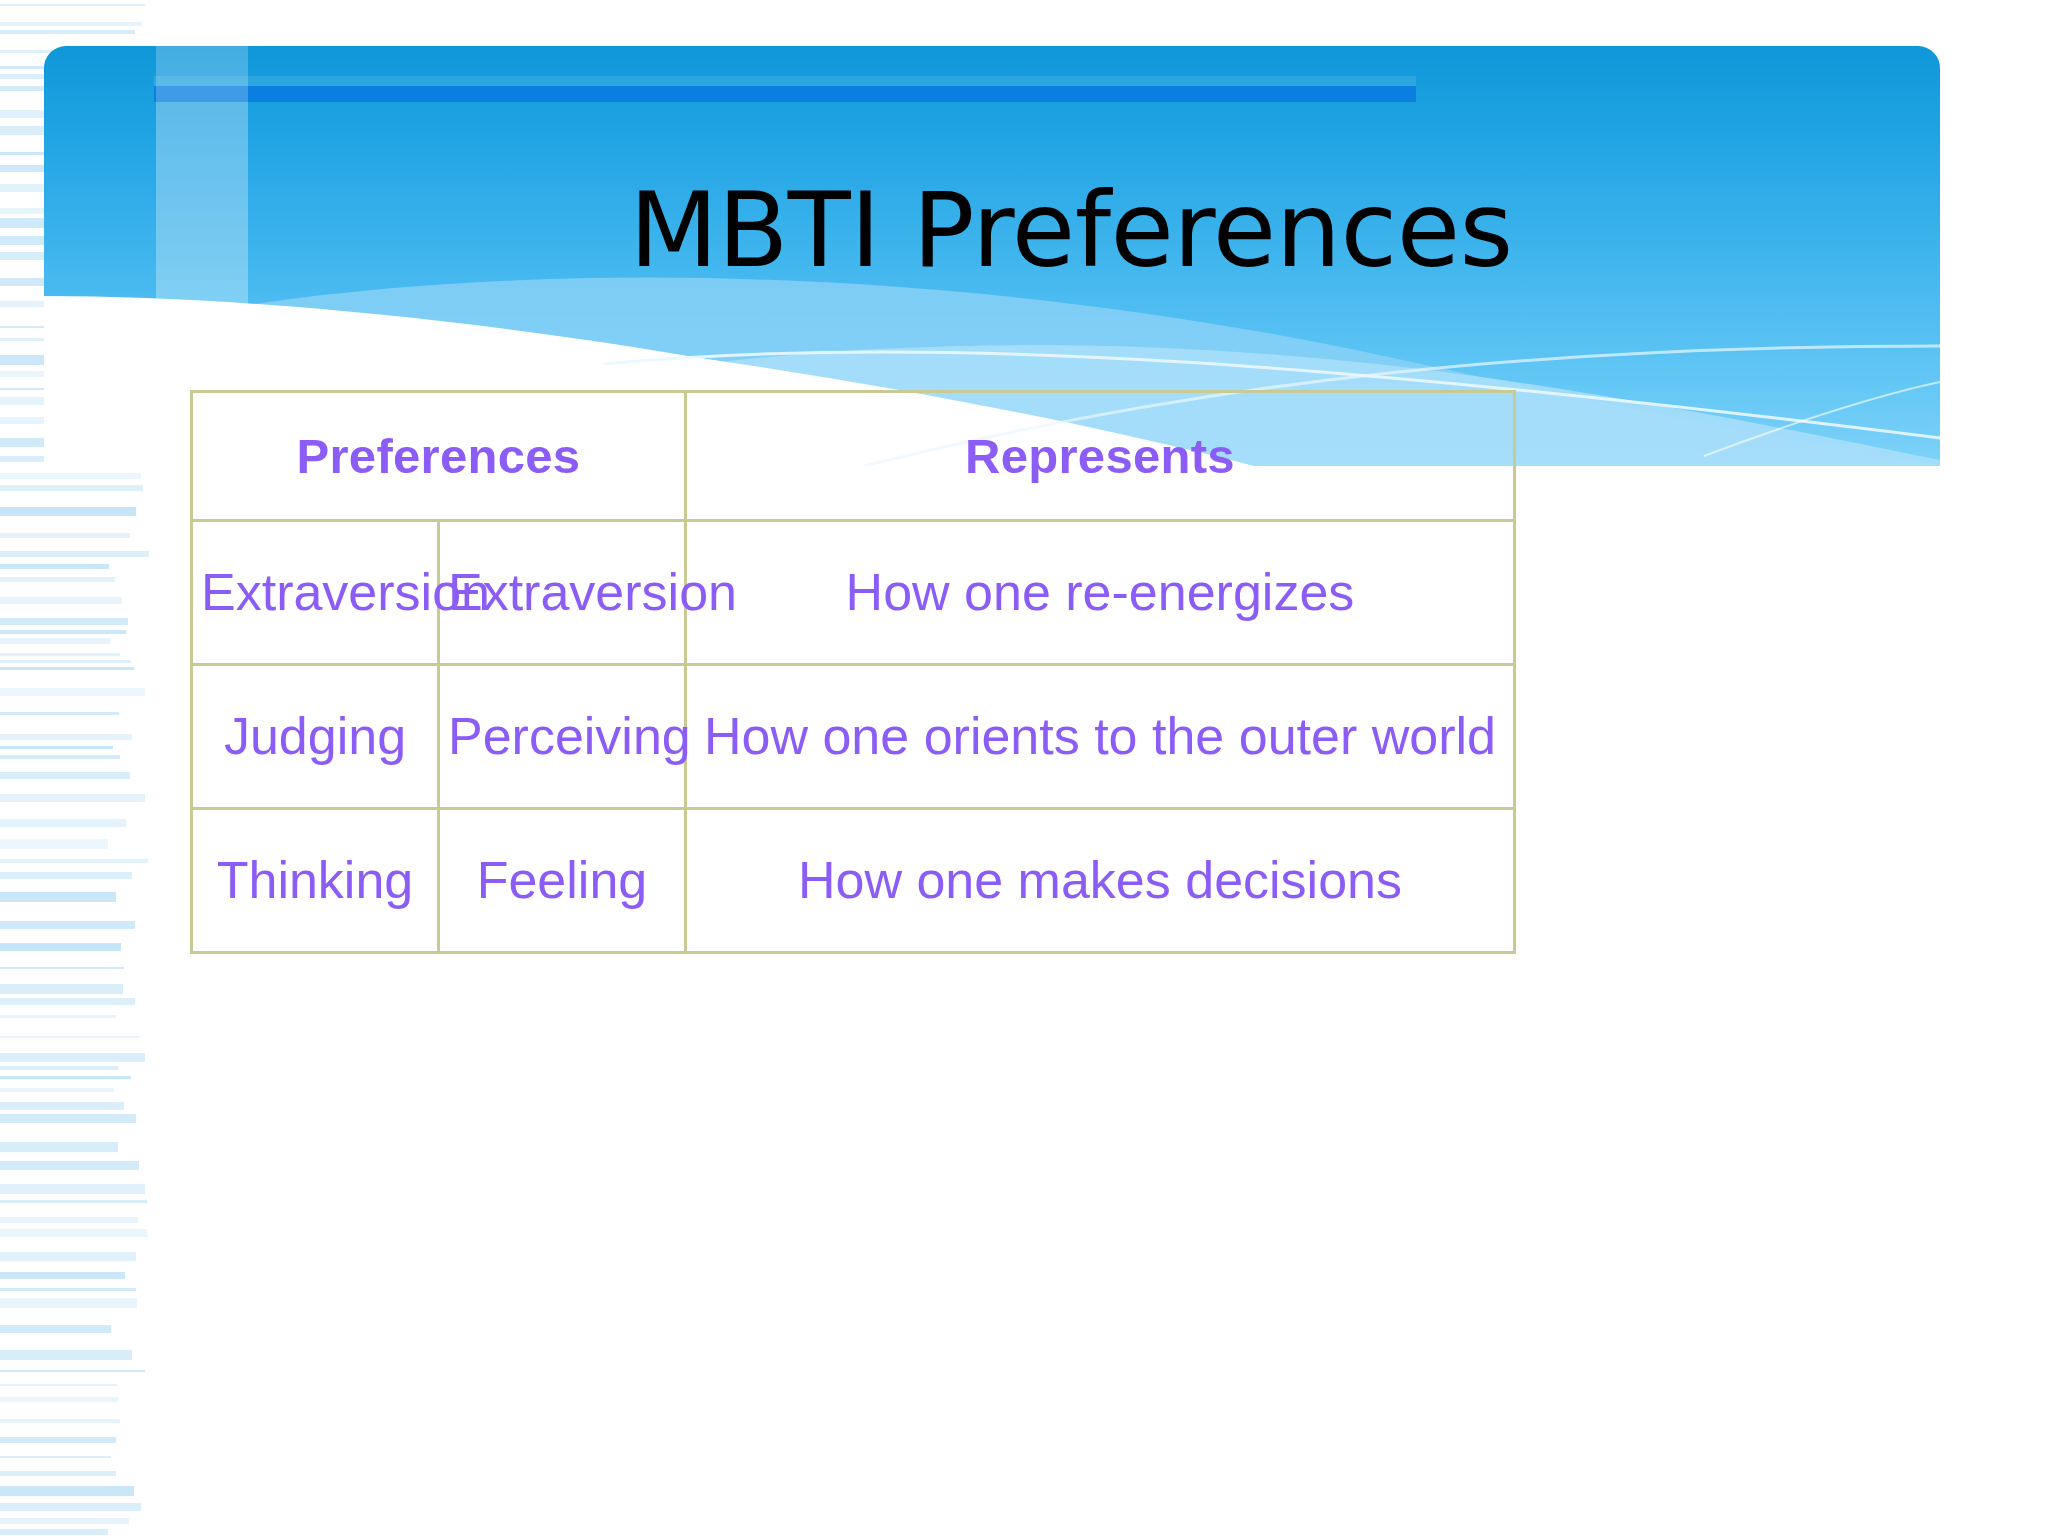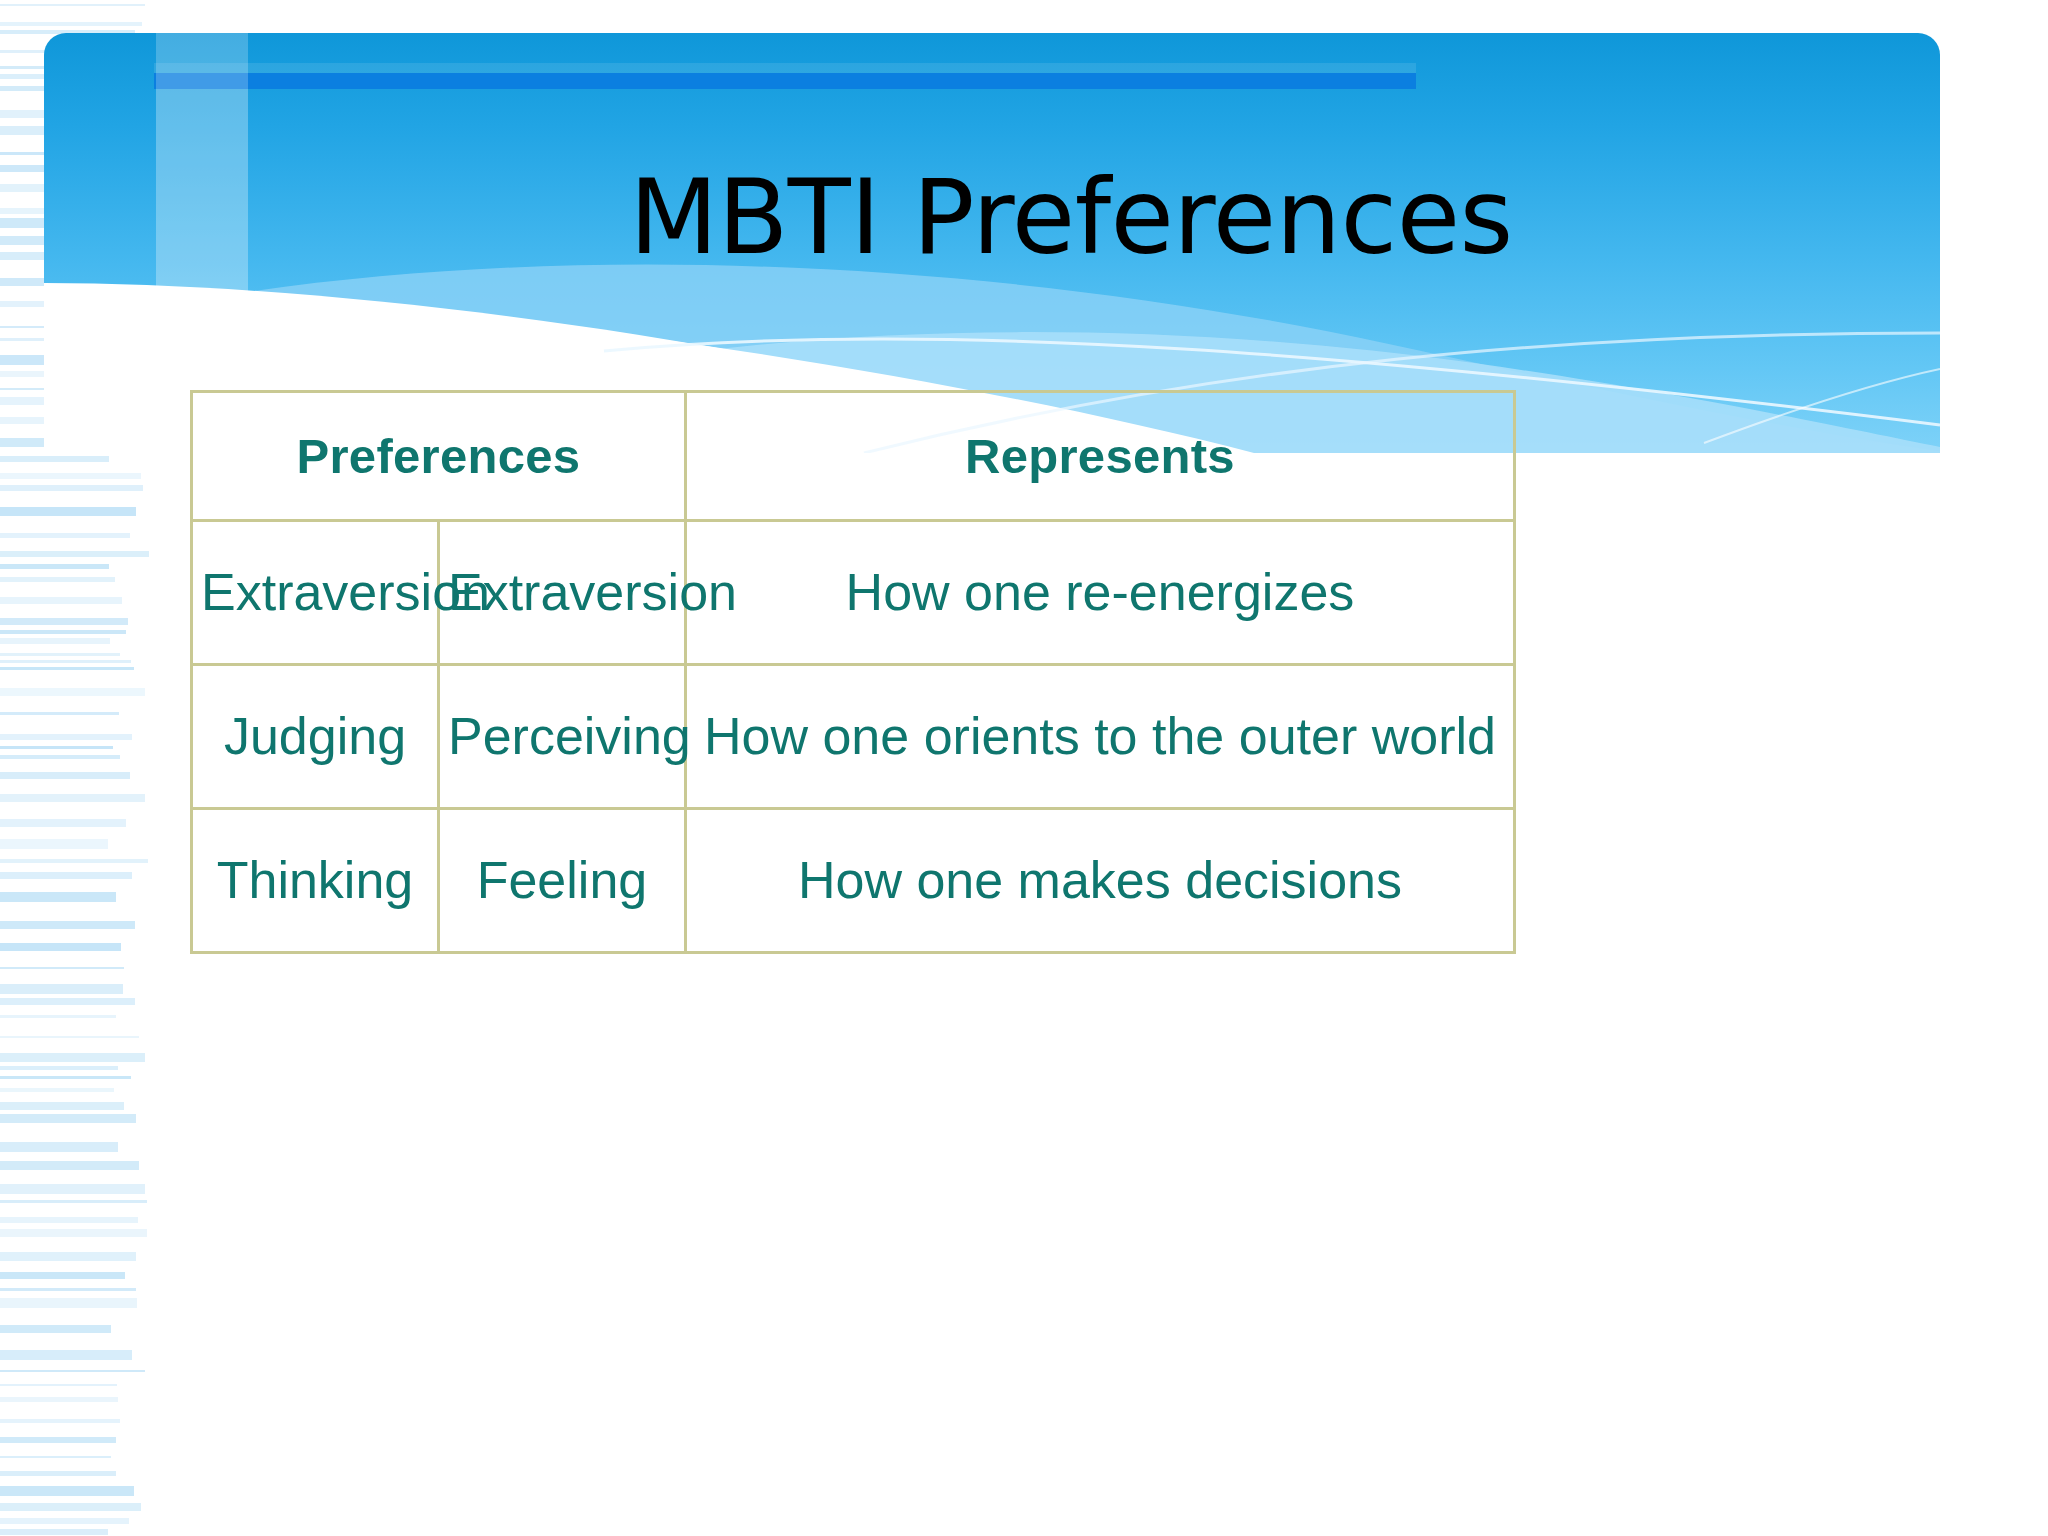--- a/index.html
+++ b/index.html
@@ -11,21 +11,21 @@
     position:relative;
   }
   #slide{position:absolute;inset:0;overflow:hidden;background:#fff;}
 
   
   .stripe-band{position:absolute;left:0;top:0;width:150px;height:1536px;overflow:hidden;}
   .stripe{position:absolute;left:0;background:#bfe2f7;}
 
   
   .header-banner{
-    position:absolute;left:44px;top:33px;width:1896px;height:420px;
+    position:absolute;left:44px;top:46px;width:1896px;height:420px;
     border-radius:22px 22px 0 0;
     background:linear-gradient(180deg,#0f97d9 0%, #21a4e4 22%, #45b8ef 55%, #63c7f5 80%, #7ed2f8 100%);
     overflow:hidden;
   }
   .accent-line{
     position:absolute;left:110px;top:40px;width:1262px;height:16px;
     background:#0b7fe0;
   }
   .accent-line-soft{
     position:absolute;left:110px;top:30px;width:1262px;height:10px;
@@ -57,21 +57,21 @@
   }
 
   
   .pref-table{
     position:absolute;left:190px;top:390px;width:1326px;
     border-collapse:collapse;
     table-layout:fixed;
   }
   .pref-table td, .pref-table th{
     border:3px solid #c9c993;
-    color:#0f766e;
+    color:#8b5cf6;
     text-align:center;
     vertical-align:middle;
     font-family:"Liberation Sans", sans-serif;
   }
   .pref-table th{
     font-size:49px;
     font-weight:bold;
     height:124px;
     letter-spacing:0.3px;
   }

